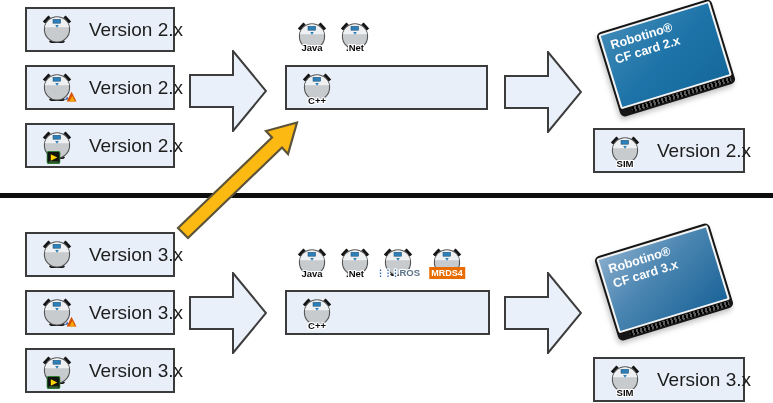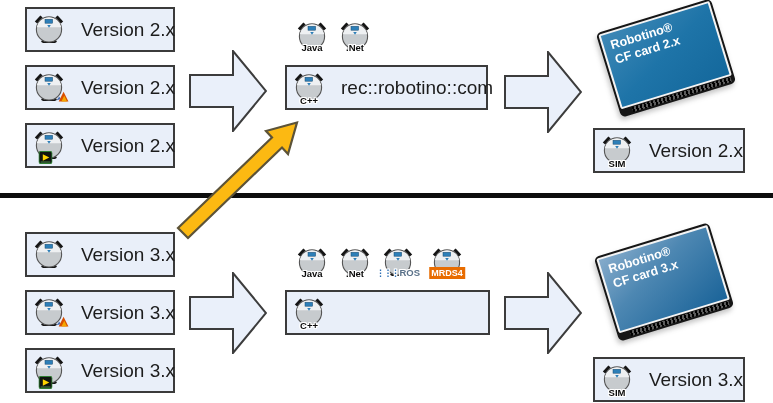--- a/index.html
+++ b/index.html
@@ -4,21 +4,21 @@
 <style>
   html,body{margin:0;padding:0;background:#fff;}
   #canvas{
     position:relative;width:773px;height:403px;background:#fff;overflow:hidden;
     font-family:"Liberation Sans",sans-serif;color:#1a1a1a;
   }
   
   .vbox{
     position:absolute;box-sizing:border-box;height:45px;
     background:#e9eff9;border:2px solid #3b3b3b;
-    display:flex;align-items:center;padding-left:3px;gap:13px;
+    display:flex;align-items:center;padding-left:11px;gap:13px;
   }
   .vlabel{font-size:19px;color:#1c1c1c;white-space:nowrap;}
   
   .ricon{position:relative;display:inline-block;width:38px;height:33px;flex:0 0 auto;}
   .ricon.floating{position:absolute;width:40px;height:31px;}
   .rsvg{position:absolute;left:50%;top:0;transform:translateX(-50%);width:36px;height:30px;}
   .rlabel{
     position:absolute;left:50%;transform:translateX(-50%);bottom:-2px;
     font-size:9.5px;font-weight:bold;color:#0a0a0a;white-space:nowrap;line-height:11px;
     text-shadow:-1px 0 0 #fff,1px 0 0 #fff,0 -1px 0 #fff,0 1px 0 #fff,
@@ -133,21 +133,20 @@
     <span class="rlabel">.Net</span>
   </div>
 
   <div class="vbox" style="left:285px;top:65px;width:203px;">
     <span class="ricon">
       <svg class="rsvg" viewBox="0 0 32 30">
           <use href="#robot"></use>
         </svg>
       <span class="rlabel">C++</span>
     </span>
-    <span class="vlabel">rec::robotino::com</span>
   </div>
 
   <svg class="barrow" style="left:504px;top:51px;" viewBox="0 0 78 82">
     <polygon points="1,25 44,25 44,1 77,41 44,81 44,57 1,57"></polygon>
   </svg>
 
   <div class="cfcard c2" style="left:606px;top:14px;">
     <div class="frame"></div>
     <div class="face"></div>
     <div class="teeth"></div>

